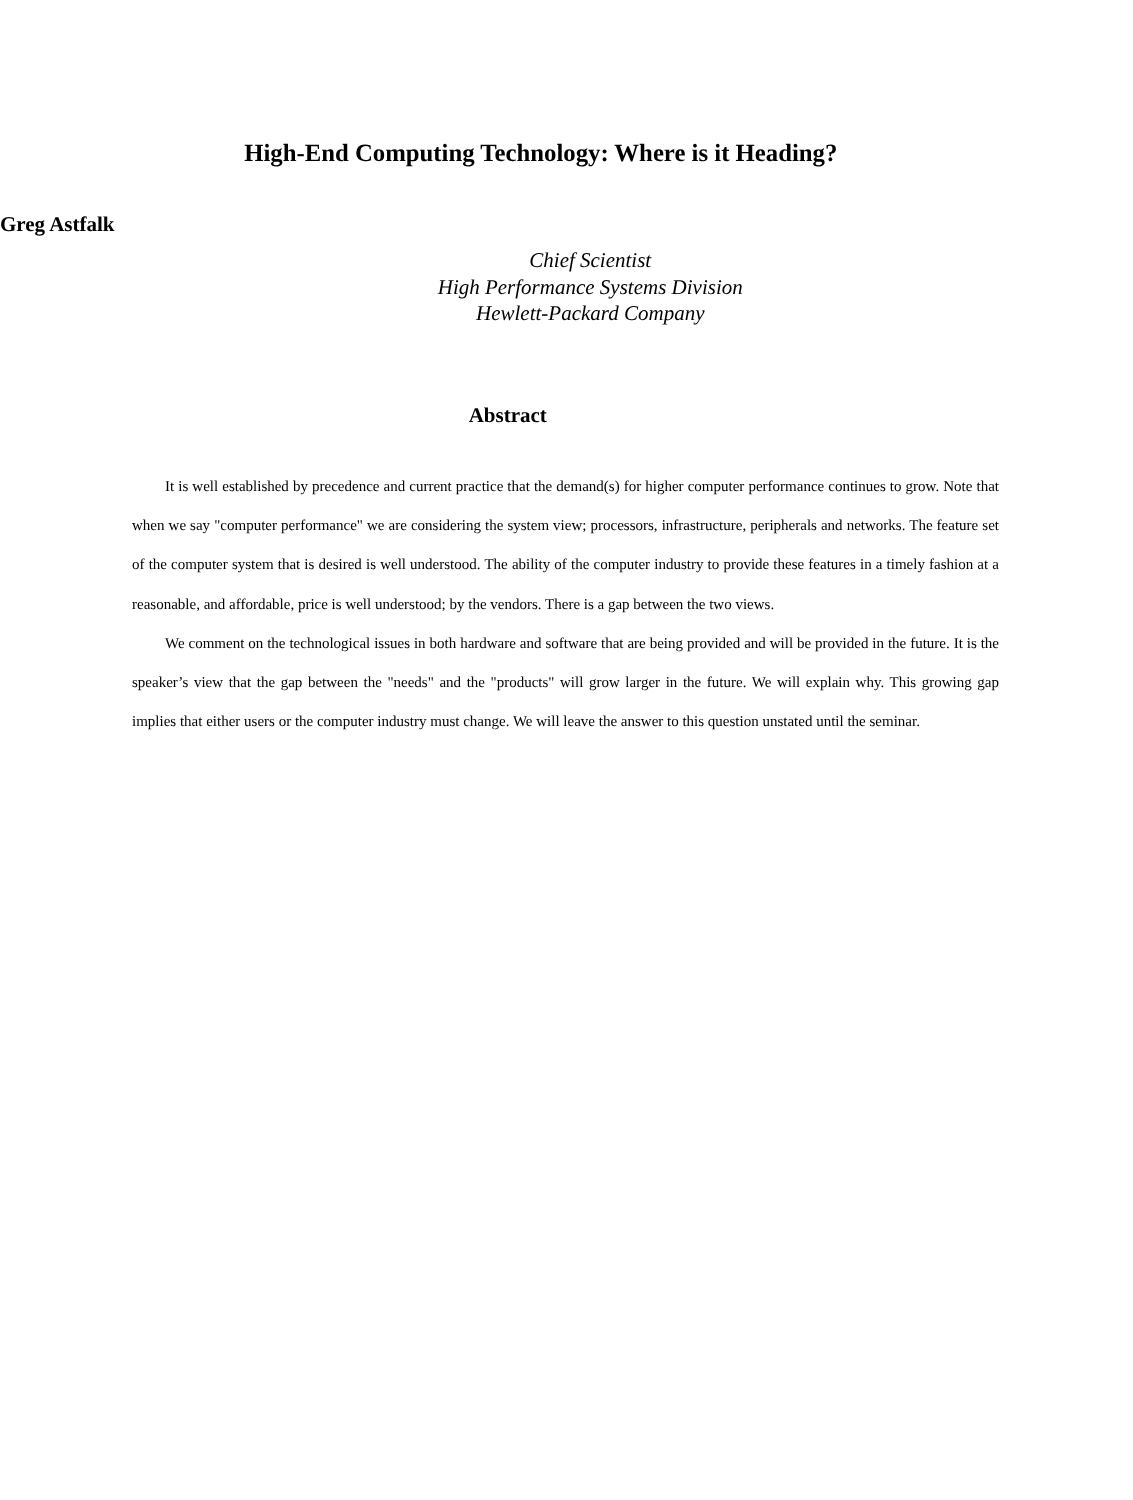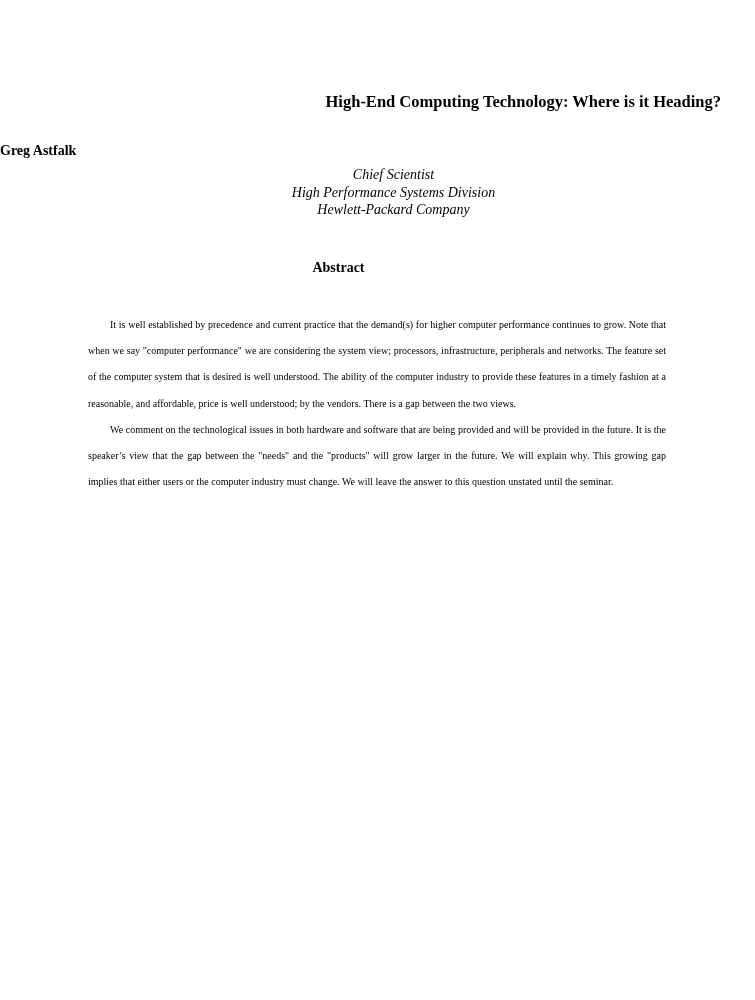--- a/index.html
+++ b/index.html
@@ -1,24 +1,24 @@
 <!DOCTYPE html>
 <html><head>
   <meta charset="utf-8">
   <style>
     html, body { margin: 0; padding: 0; background: #ffffff; }
     body { width: 755px; height: 1000px; position: relative; overflow: hidden;
            font-family: "Liberation Serif", "DejaVu Serif", serif; color: #000; }
-    .title { position: absolute; top: 92px; left: 0; width: 721px; text-align: right;
+    .title { position: absolute; top: 92px; left: 0; width: 721px; text-align: center;
              font-weight: bold; font-size: 16.5px; }
     .author { position: absolute; top: 143px; left: 0; width: 755px; text-align: left;
               font-weight: bold; font-size: 14px; }
     .affil { position: absolute; top: 166px; left: 16px; width: 755px; text-align: center;
              font-style: italic; font-size: 14px; line-height: 17.5px; }
-    .abstract-h { position: absolute; top: 260px; left: 0; width: 677px; text-align: center;
+    .abstract-h { position: absolute; top: 270px; left: 0; width: 677px; text-align: center;
                   font-weight: bold; font-size: 14px; }
     .body { position: absolute; top: 312px; left: 88px; width: 578px; font-size: 10px;
             line-height: 26.2px; }
     .body p { margin: 0; text-align: justify; text-indent: 22px; }
   </style>
 </head>
 <body>
 
 <div class="title">High-End Computing Technology: Where is it Heading?</div>
 <div class="author">Greg Astfalk</div>

